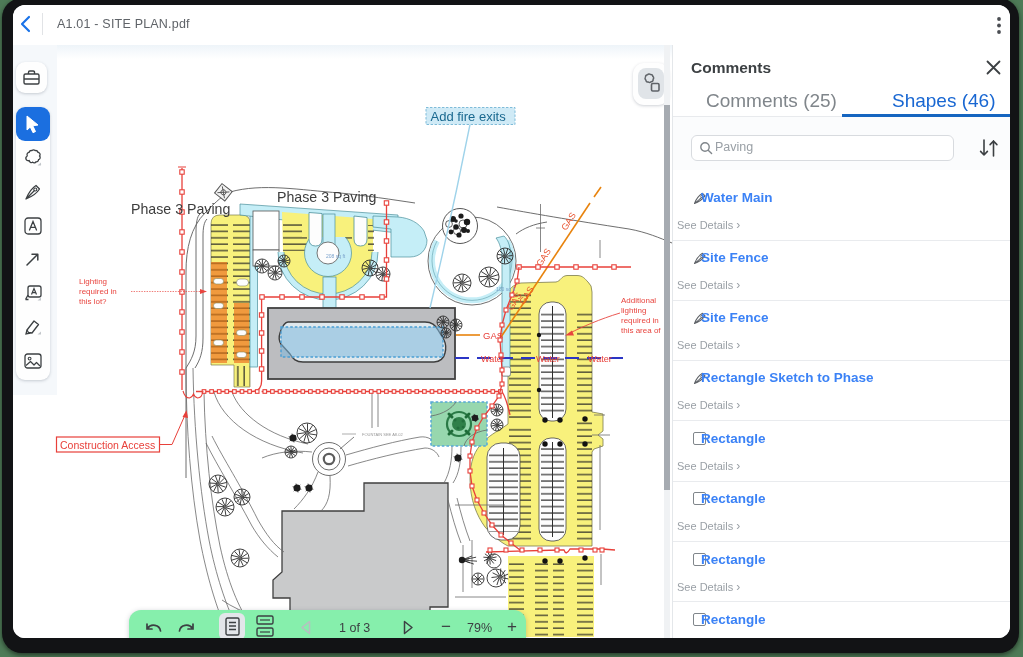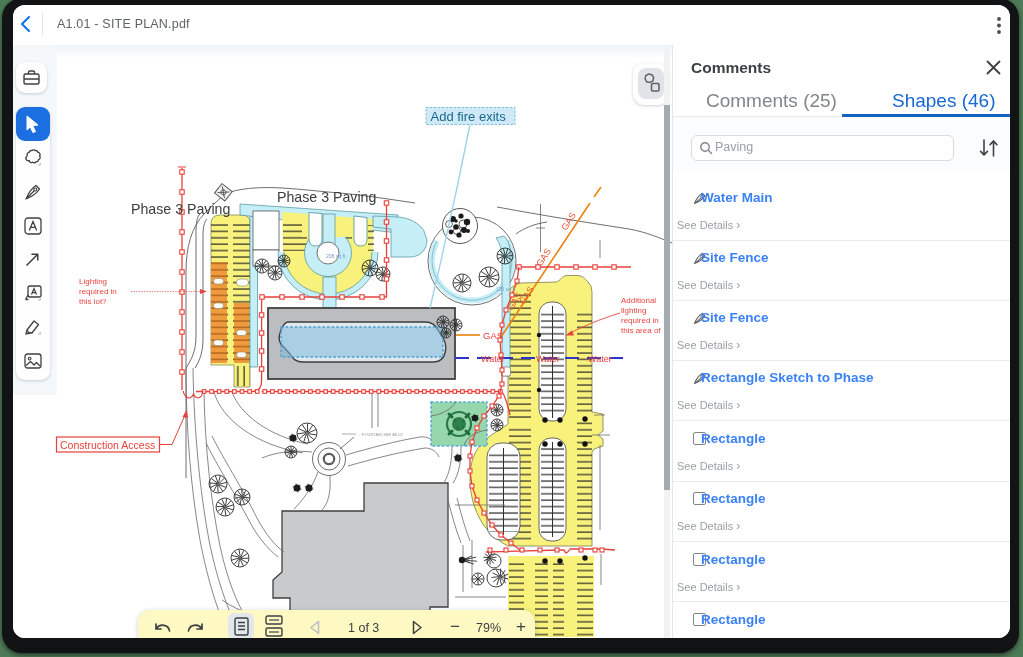--- a/index.html
+++ b/index.html
@@ -17,21 +17,21 @@
   .ptitle{position:absolute;left:18px;top:14px;font-size:15.5px;font-weight:bold;color:#3c4043;}
   .tabtxt{position:absolute;top:45px;font-size:19px;}
   .tabline{position:absolute;left:0;top:71px;width:338px;height:1px;background:#e8eaed;}
   .tabblue{position:absolute;left:169px;top:68.5px;width:169px;height:3.5px;background:#1565c0;}
   .searchrow{position:absolute;left:0;top:72px;width:338px;height:53px;background:#fbfcfd;}
   .searchbox{position:absolute;left:18px;top:90px;width:263px;height:26px;border:1px solid #d8dbdf;border-radius:6px;background:#fff;box-sizing:border-box;}
   .sph{position:absolute;left:42px;top:95px;font-size:12.5px;color:#9aa0a6;}
   .item-t{position:absolute;left:28px;font-size:13.5px;font-weight:bold;color:#3b82f6;}
   .item-d{position:absolute;left:4px;font-size:11px;color:#9aa0a6;}
   .divider{position:absolute;left:0;width:338px;height:1px;background:#e9ebee;}
-  .btoolbar{position:absolute;left:125px;top:565px;width:397px;height:41px;background:#fef9c3;border-radius:12px;box-shadow:0 1px 5px rgba(50,60,80,.25);}
+  .btoolbar{position:absolute;left:116px;top:565px;width:397px;height:41px;background:#86efac;border-radius:12px;box-shadow:0 1px 5px rgba(50,60,80,.25);}
   svg{display:block;}
 </style>
 </head>
 <body>
 
 <div class="frame"></div>
 <div class="app">
 
   <div class="topbar">
 

